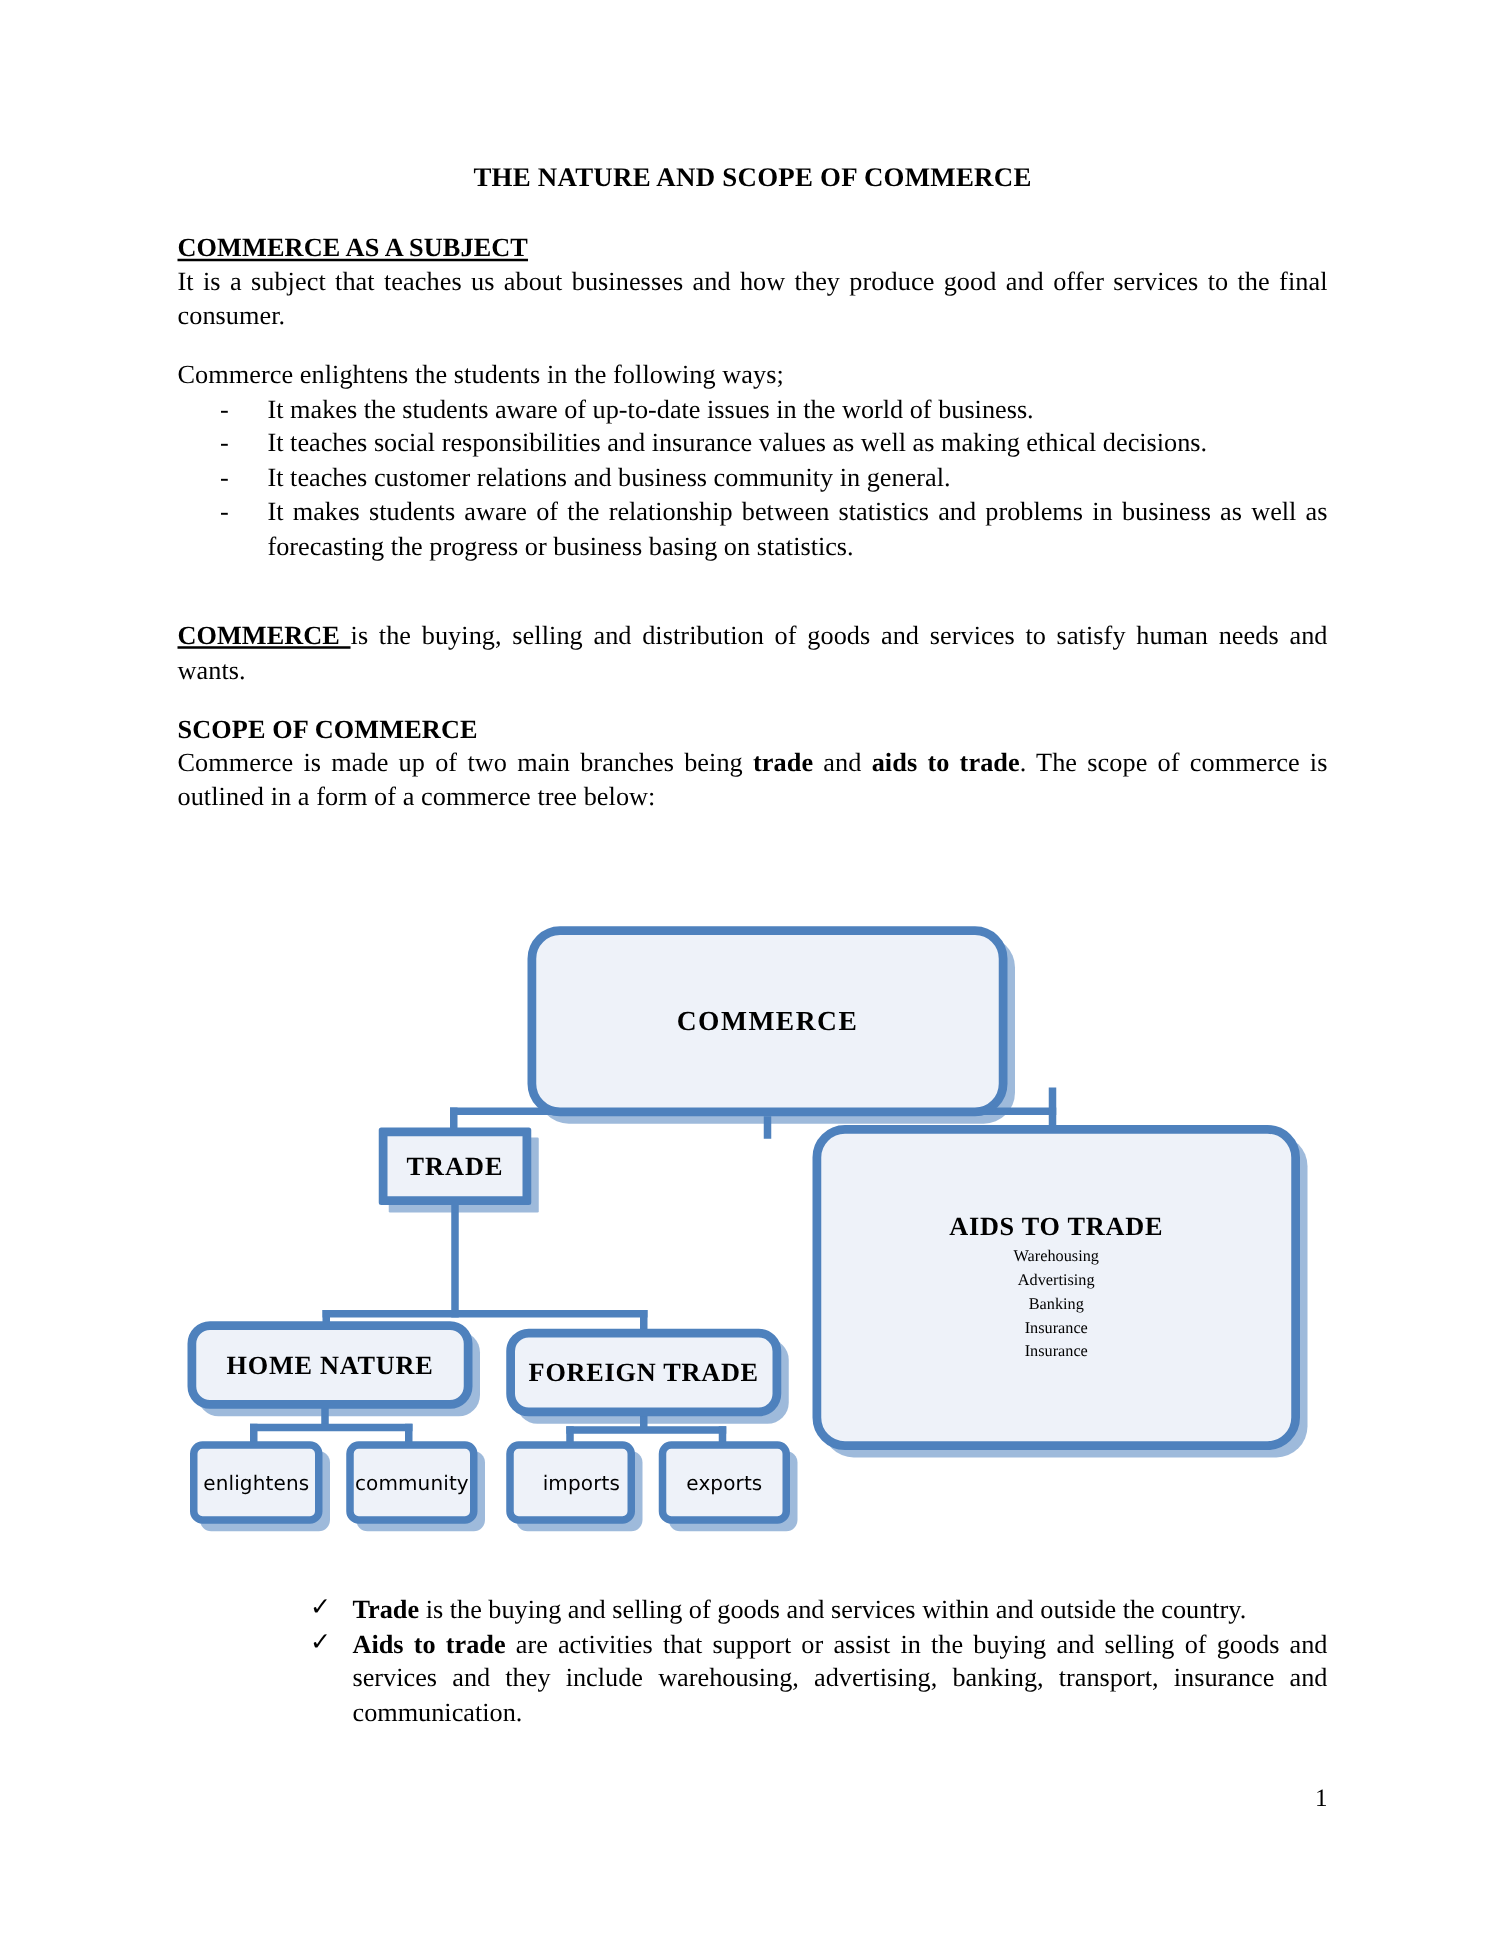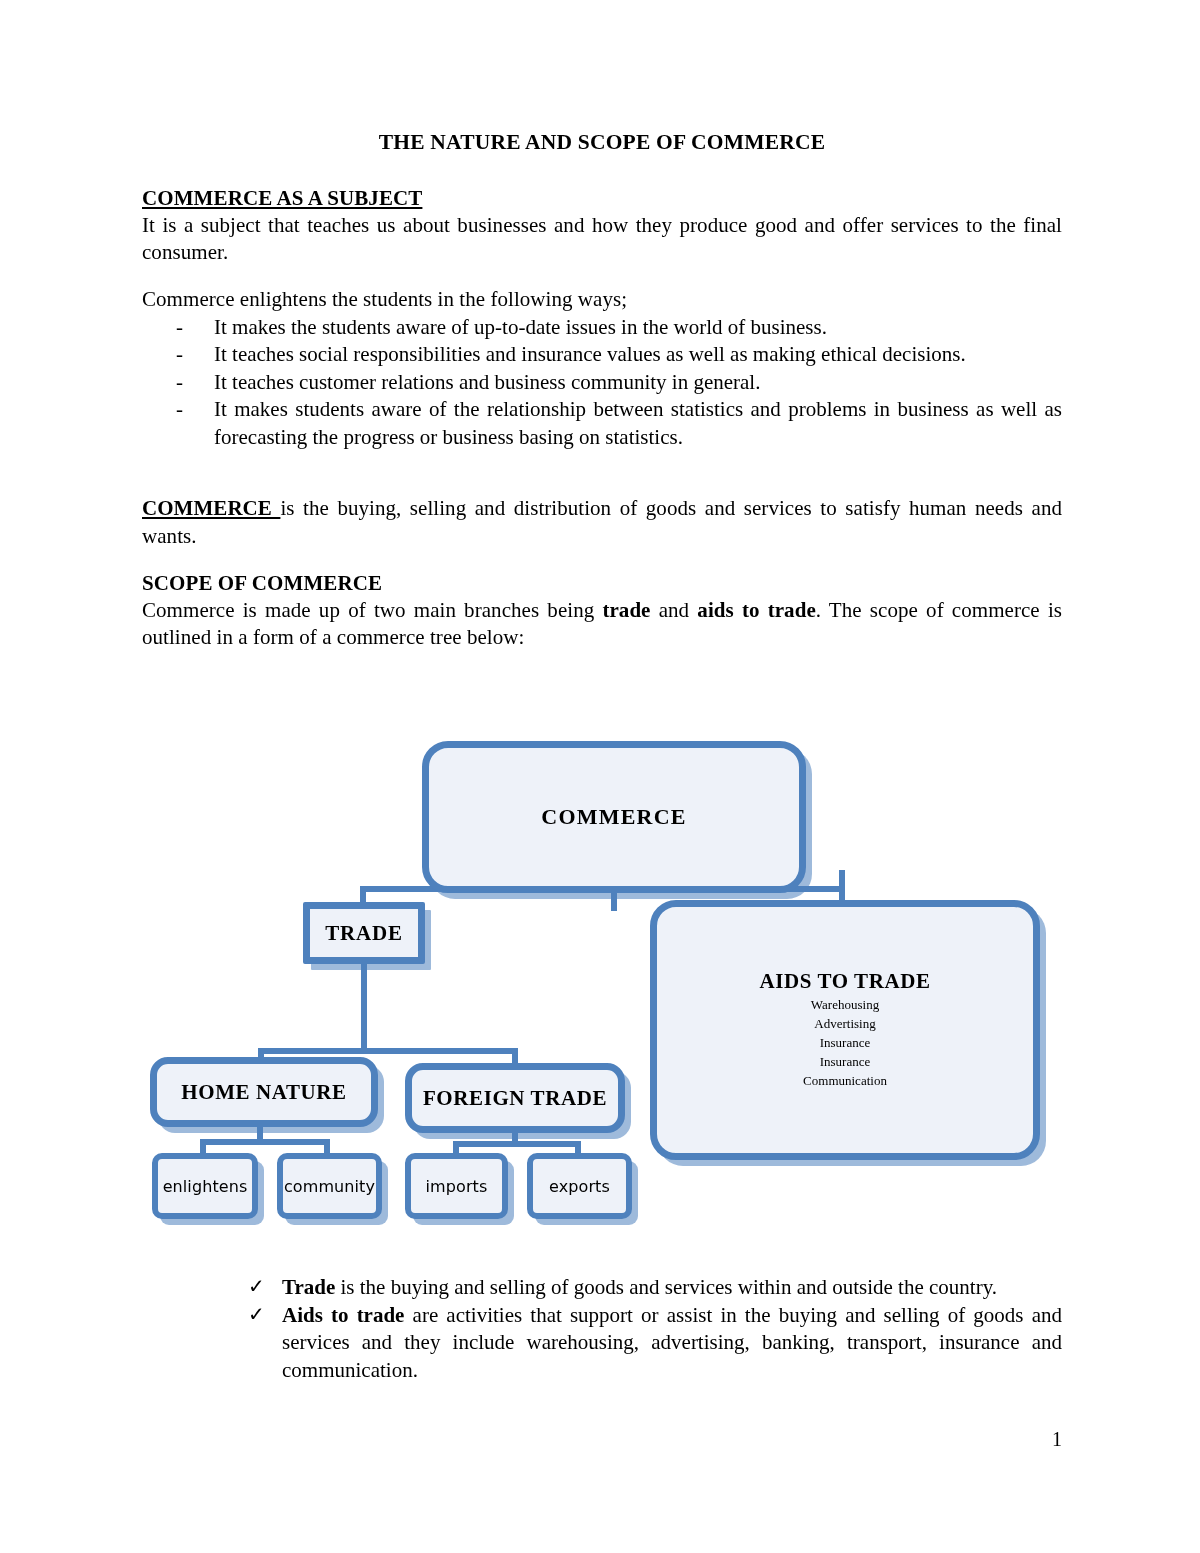--- a/index.html
+++ b/index.html
@@ -156,21 +156,21 @@
     top: 433px; height: 66px;
     font-family: "DejaVu Sans", "Liberation Sans", sans-serif;
     font-weight: normal;
     font-size: 16px;
     border-width: 6px;
     border-radius: 10px;
     letter-spacing: 0.1px;
   }
   #node-wholesalers { left: 12px;  width: 106px; }
   #node-retailers   { left: 137px; width: 105px; }
-  #node-imports     { left: 265px; width: 103px; }
+  #node-imports     { left: 265px; width: 103px; text-align: right; }
   #node-exports     { left: 387px; width: 105px; }
 
   .conn {
     position: absolute;
     background: #4E81BD;
   }
   .conn-h { height: 6px; }
   .conn-v { width: 6px; }
 
   .page-number {
@@ -255,23 +255,23 @@
 
     <div class="node square" id="node-trade">
       <div class="node-inner">TRADE</div>
     </div>
 
     <div class="node rounded-lg" id="node-aids">
       <div class="node-inner">
         <div class="aids-title">AIDS TO TRADE</div>
         <div class="aids-item">Warehousing</div>
         <div class="aids-item">Advertising</div>
+        <div class="aids-item">Banking</div>
         <div class="aids-item">Insurance</div>
         <div class="aids-item">Insurance</div>
-        <div class="aids-item">Communication</div>
       </div>
     </div>
 
     <div class="node rounded" id="node-home">
       <div class="node-inner">HOME NATURE</div>
     </div>
 
     <div class="node rounded" id="node-foreign">
       <div class="node-inner">FOREIGN TRADE</div>
     </div>

